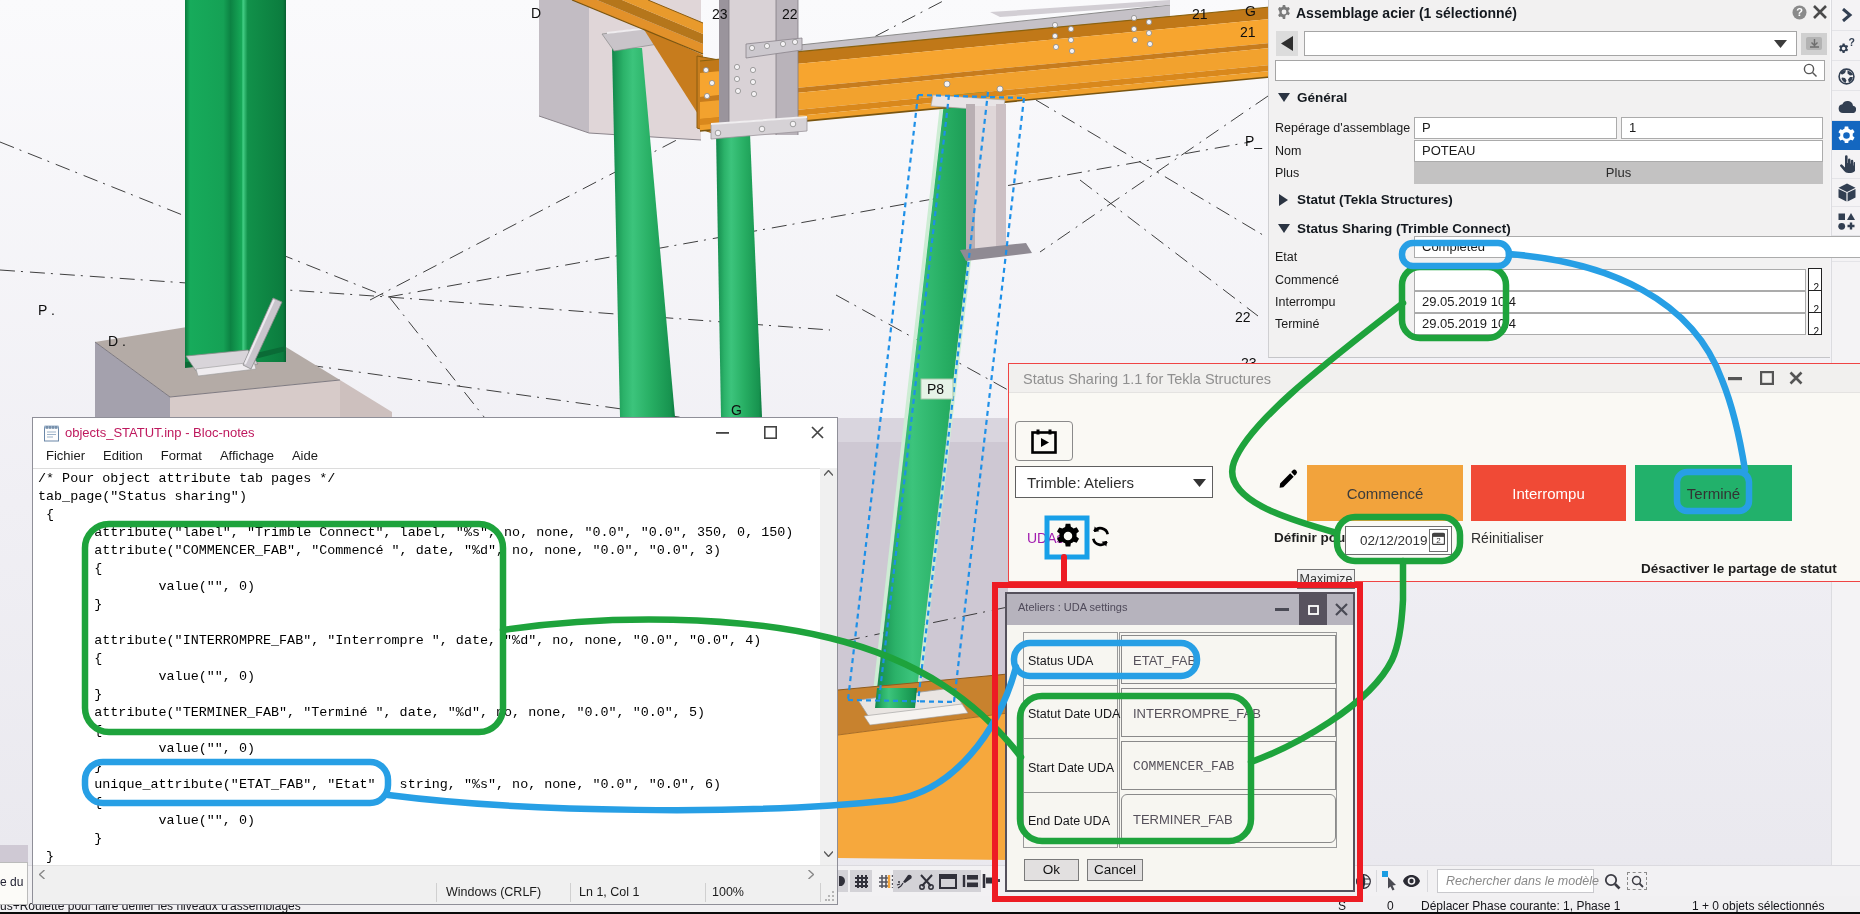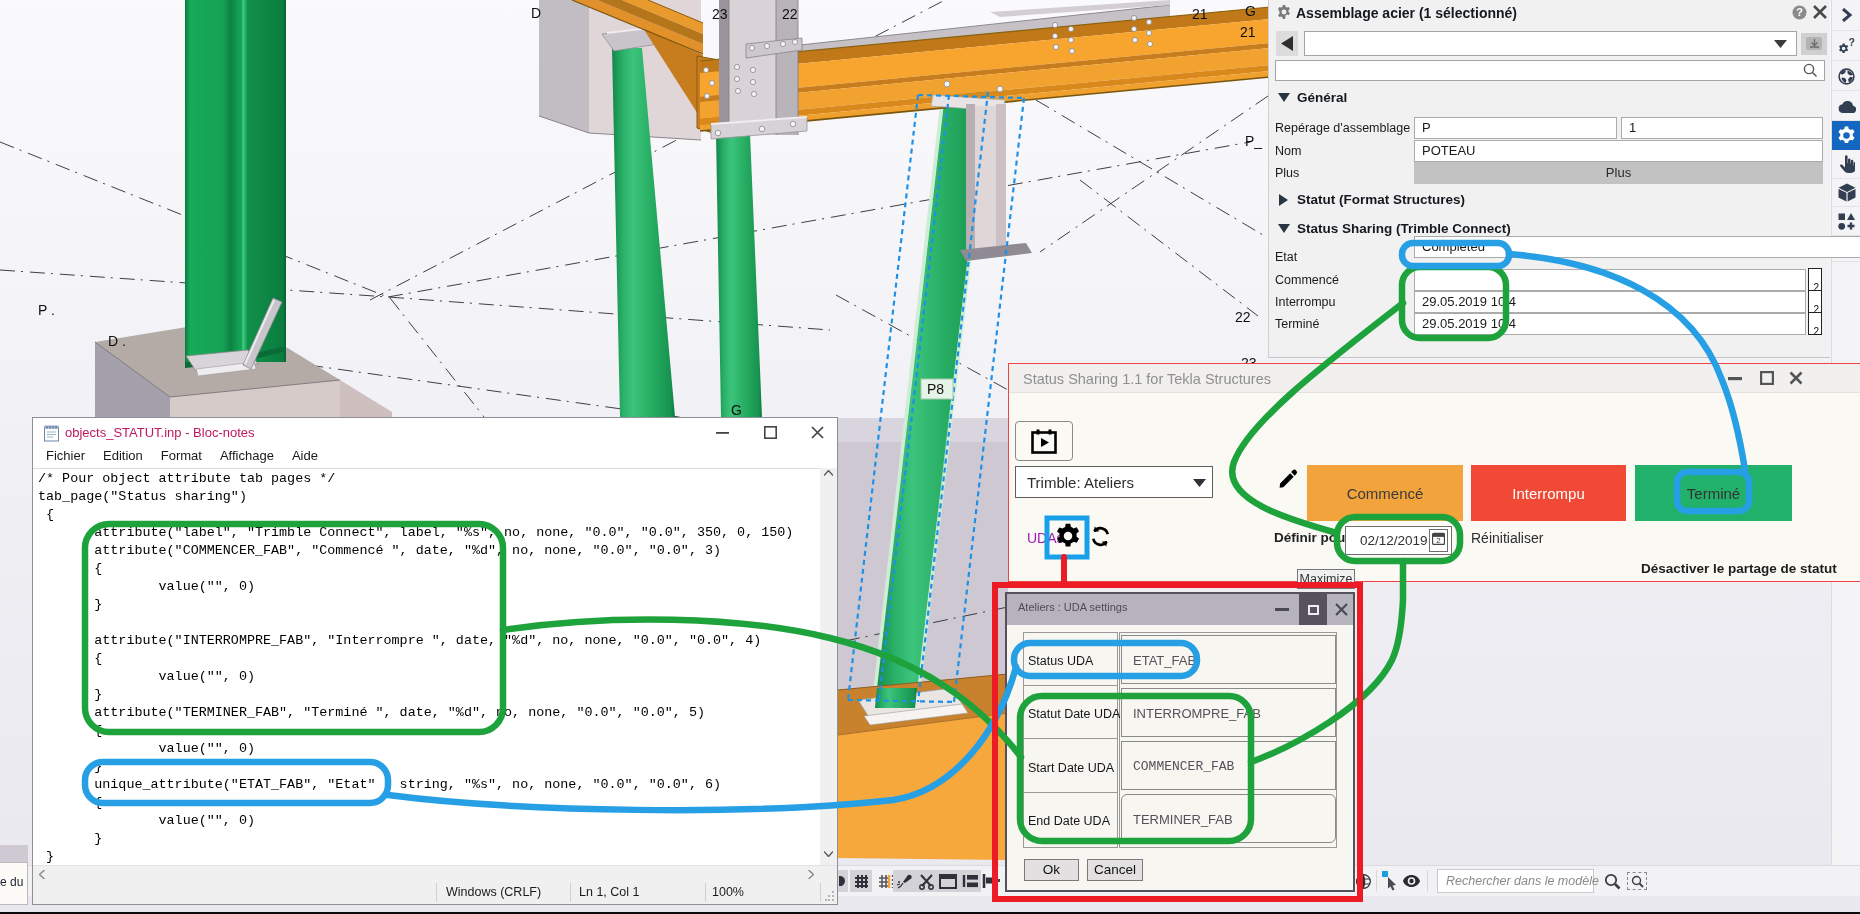--- a/index.html
+++ b/index.html
@@ -294,20 +294,27 @@
  <svg class="abs" style="left:1604px;top:7px" width="17" height="17" viewBox="0 0 17 17">
         <circle cx="7" cy="7" r="5.2" fill="none" stroke="#3c3c44" stroke-width="1.8"></circle>
         <path d="M11,11 L15.5,15.5" stroke="#3c3c44" stroke-width="2.6"></path>
       </svg>
  <div class="abs" style="left:1627px;top:6px;width:20px;height:18px;border:1px dashed #8a8a8a;"></div>
  <svg class="abs" style="left:1631px;top:9px" width="13" height="13" viewBox="0 0 13 13">
         <circle cx="5.5" cy="5.5" r="4" fill="none" stroke="#3c3c44" stroke-width="1.4"></circle>
         <path d="M8.5,8.5 L12,12" stroke="#3c3c44" stroke-width="1.8"></path>
       </svg>
 </div>
+<div id="statusbar" class="abs">
+ <span class="abs" style="left:0;top:3px;">us+Roulette pour faire défiler les niveaux d'assemblages</span>
+ <span class="abs" style="left:1338px;top:3px;">S</span>
+ <span class="abs" style="left:1387px;top:3px;">0</span>
+ <span class="abs" style="left:1421px;top:3px;">Déplacer Phase courante: 1, Phase 1</span>
+ <span class="abs" style="left:1692px;top:3px;">1 + 0 objets sélectionnés</span>
+</div>
 <div id="blackbar" class="abs"></div>
 
 <div class="abs" style="left:0;top:845px;width:28px;height:17px;background:#CFC9D4;"></div>
 <div class="abs" style="left:0;top:862px;width:28px;height:43px;background:#FCFBF8;border:1px solid #bbb;border-left:none;font-size:12px;color:#223;overflow:hidden;">
 <span style="position:absolute;left:0;top:12px;white-space:nowrap;">e du m</span>
     </div>
 
 <div id="rtoolbar" class="abs">
  <div class="cell" style="top:0;height:31px;">
   <svg width="13" height="14" viewBox="0 0 13 14">
@@ -404,21 +411,21 @@
  <div class="fld" style="left:145px;top:117px;width:203px;height:22px;">P</div>
  <div class="fld" style="left:352px;top:117px;width:202px;height:22px;">1</div>
  <span class="lbl" style="left:6px;top:144px;">Nom</span>
  <div class="fld" style="left:145px;top:140px;width:409px;height:22px;">POTEAU</div>
  <span class="lbl" style="left:6px;top:166px;">Plus</span>
  <div class="abs" style="left:145px;top:162px;width:409px;height:22px;background:#C3C2C2;text-align:center;line-height:22px;font-size:13px;color:#2b2b2b;">Plus</div>
 
  <svg class="abs" style="left:10px;top:194px" width="9" height="12" viewBox="0 0 9 12">
         <path d="M0,0 L9,6 L0,12 Z" fill="#2b3442"></path>
       </svg>
- <span class="abs hdr" style="left:28px;top:192px;">Statut (Format Structures)</span>
+ <span class="abs hdr" style="left:28px;top:192px;">Statut (Tekla Structures)</span>
  <svg class="abs" style="left:9px;top:224px" width="12" height="10" viewBox="0 0 12 10">
         <path d="M0,0 L12,0 L6,9 Z" fill="#2b3442"></path>
       </svg>
  <span class="abs hdr" style="left:28px;top:221px;">Status Sharing (Trimble Connect)</span>
  <span class="lbl" style="left:6px;top:250px;">Etat</span>
  <div class="fld" style="left:145px;top:236px;width:461px;height:22px;">Completed</div>
  <span class="lbl" style="left:6px;top:273px;">Commencé</span>
  <div class="fld" style="left:145px;top:269px;width:392px;height:22px;"></div>
  <div class="spin2" style="left:539px;top:268px;">2</div>
  <span class="lbl" style="left:6px;top:295px;">Interrompu</span>

